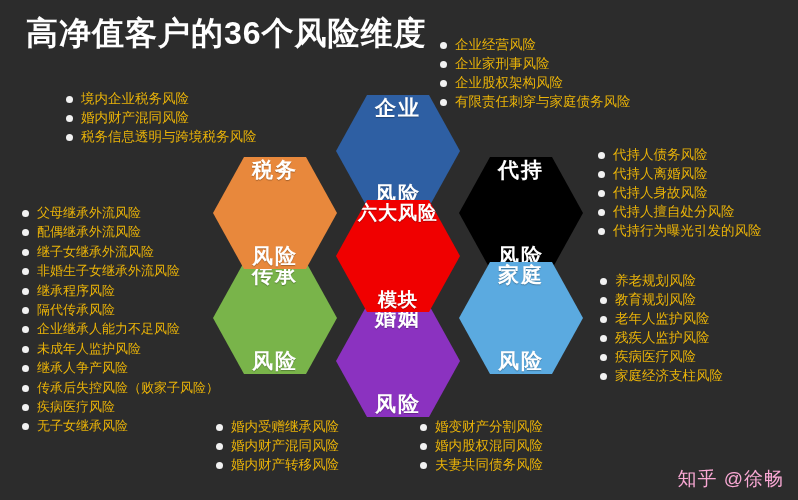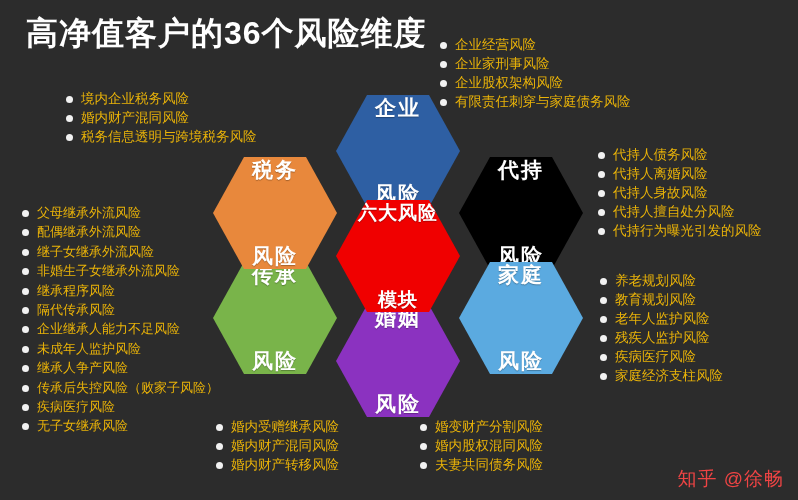--- a/index.html
+++ b/index.html
@@ -66,21 +66,21 @@
     letter-spacing:2px;
     text-align:center;
     text-shadow:0 1px 1px rgba(0,0,0,.28);
   }
   .hex span{display:block;}
   .hex.center{font-size:19px;letter-spacing:1px;line-height:25px;}
 
   
   .watermark{
     position:absolute;right:14px;bottom:8px;
-    color:#ef4444;font-size:19px;
+    color:#f9a8d4;font-size:19px;
     letter-spacing:1px;
     white-space:nowrap;
   }
 </style>
 </head>
 <body style="background: rgb(44, 44, 44);">
 
 <div id="stage">
 
   <div class="title">高净值客户的36个风险维度</div>

